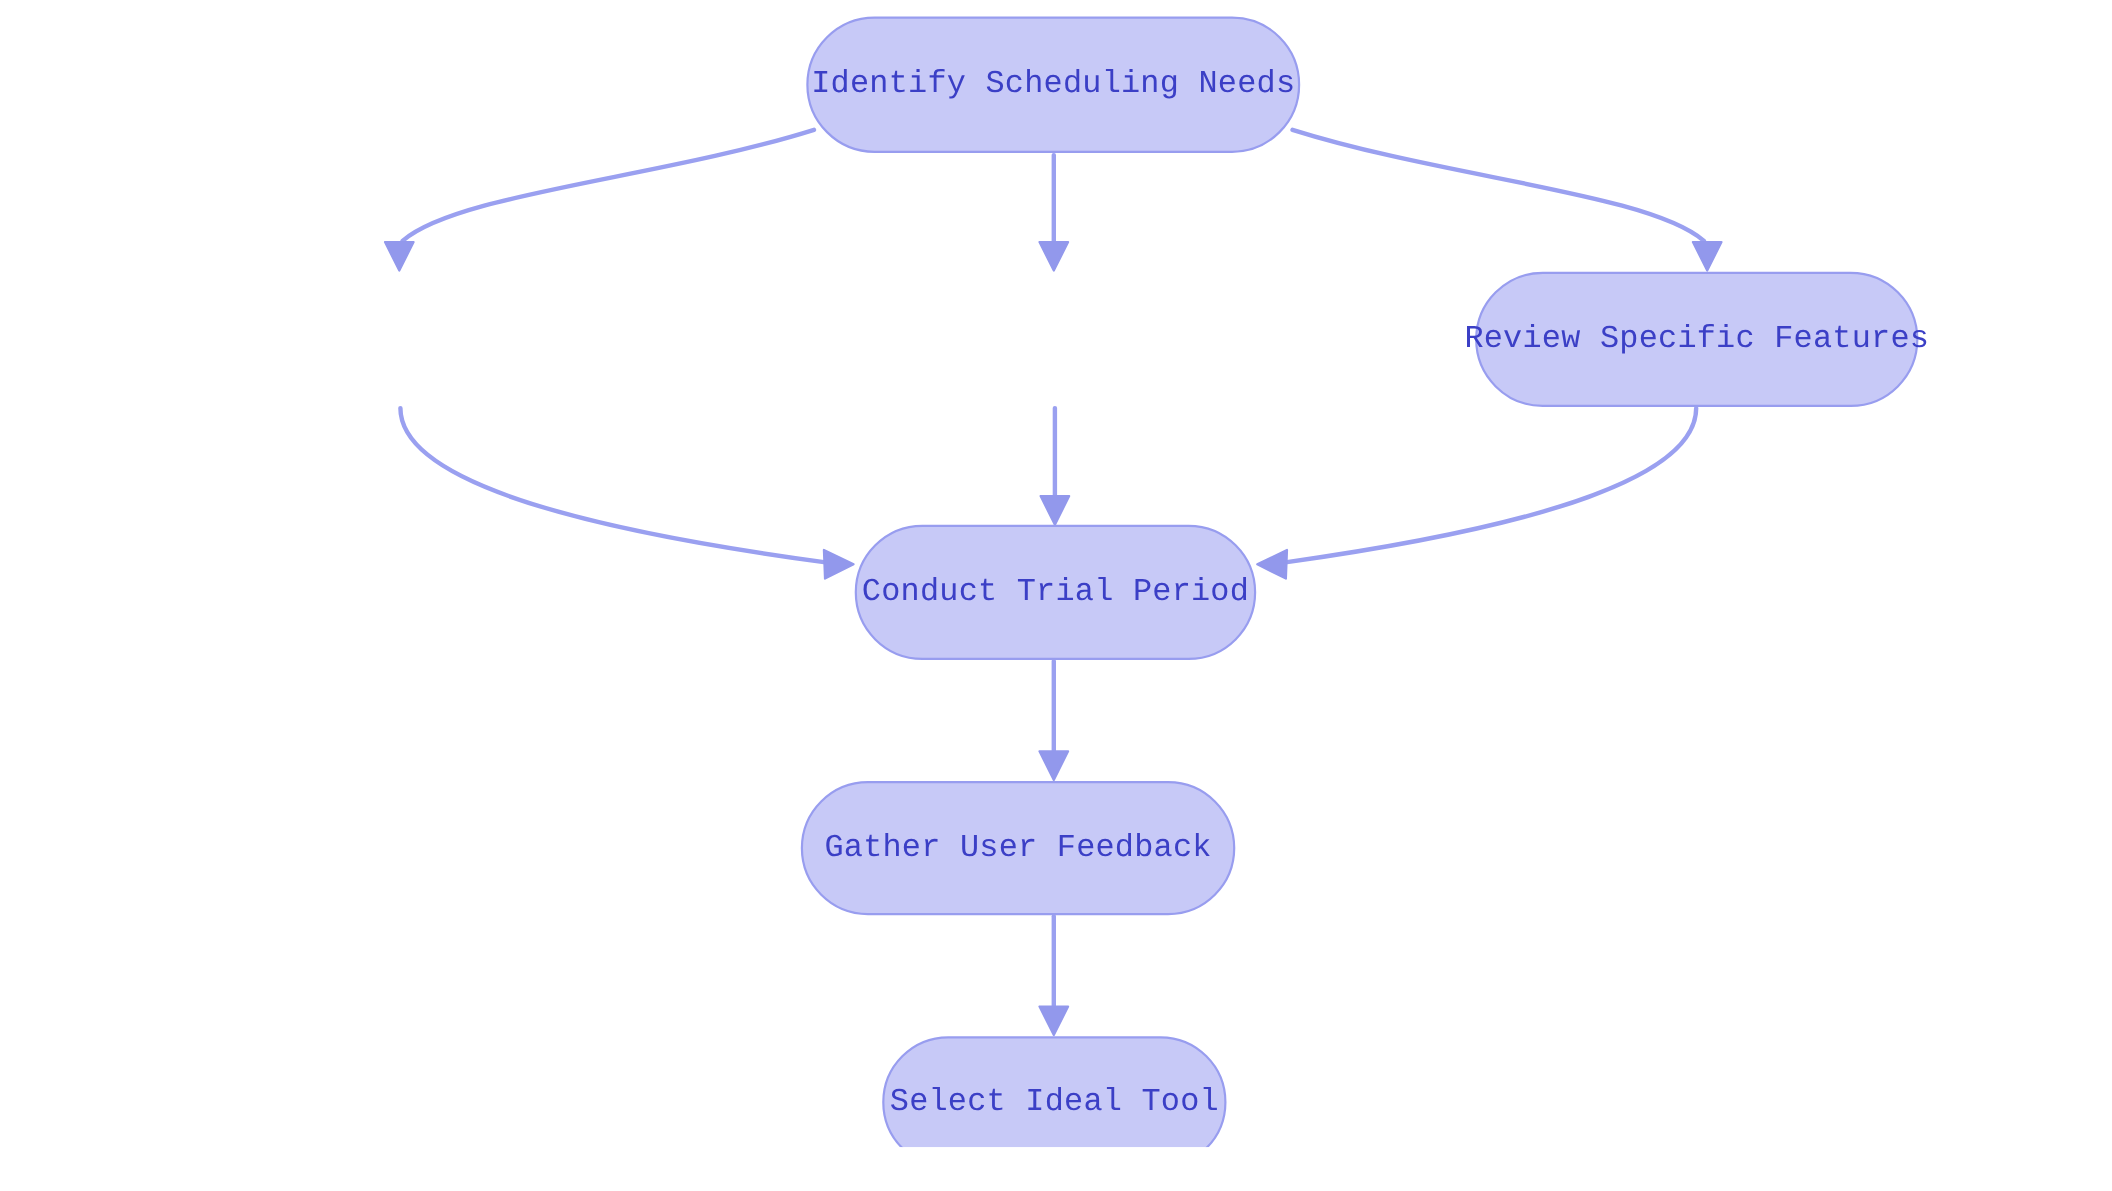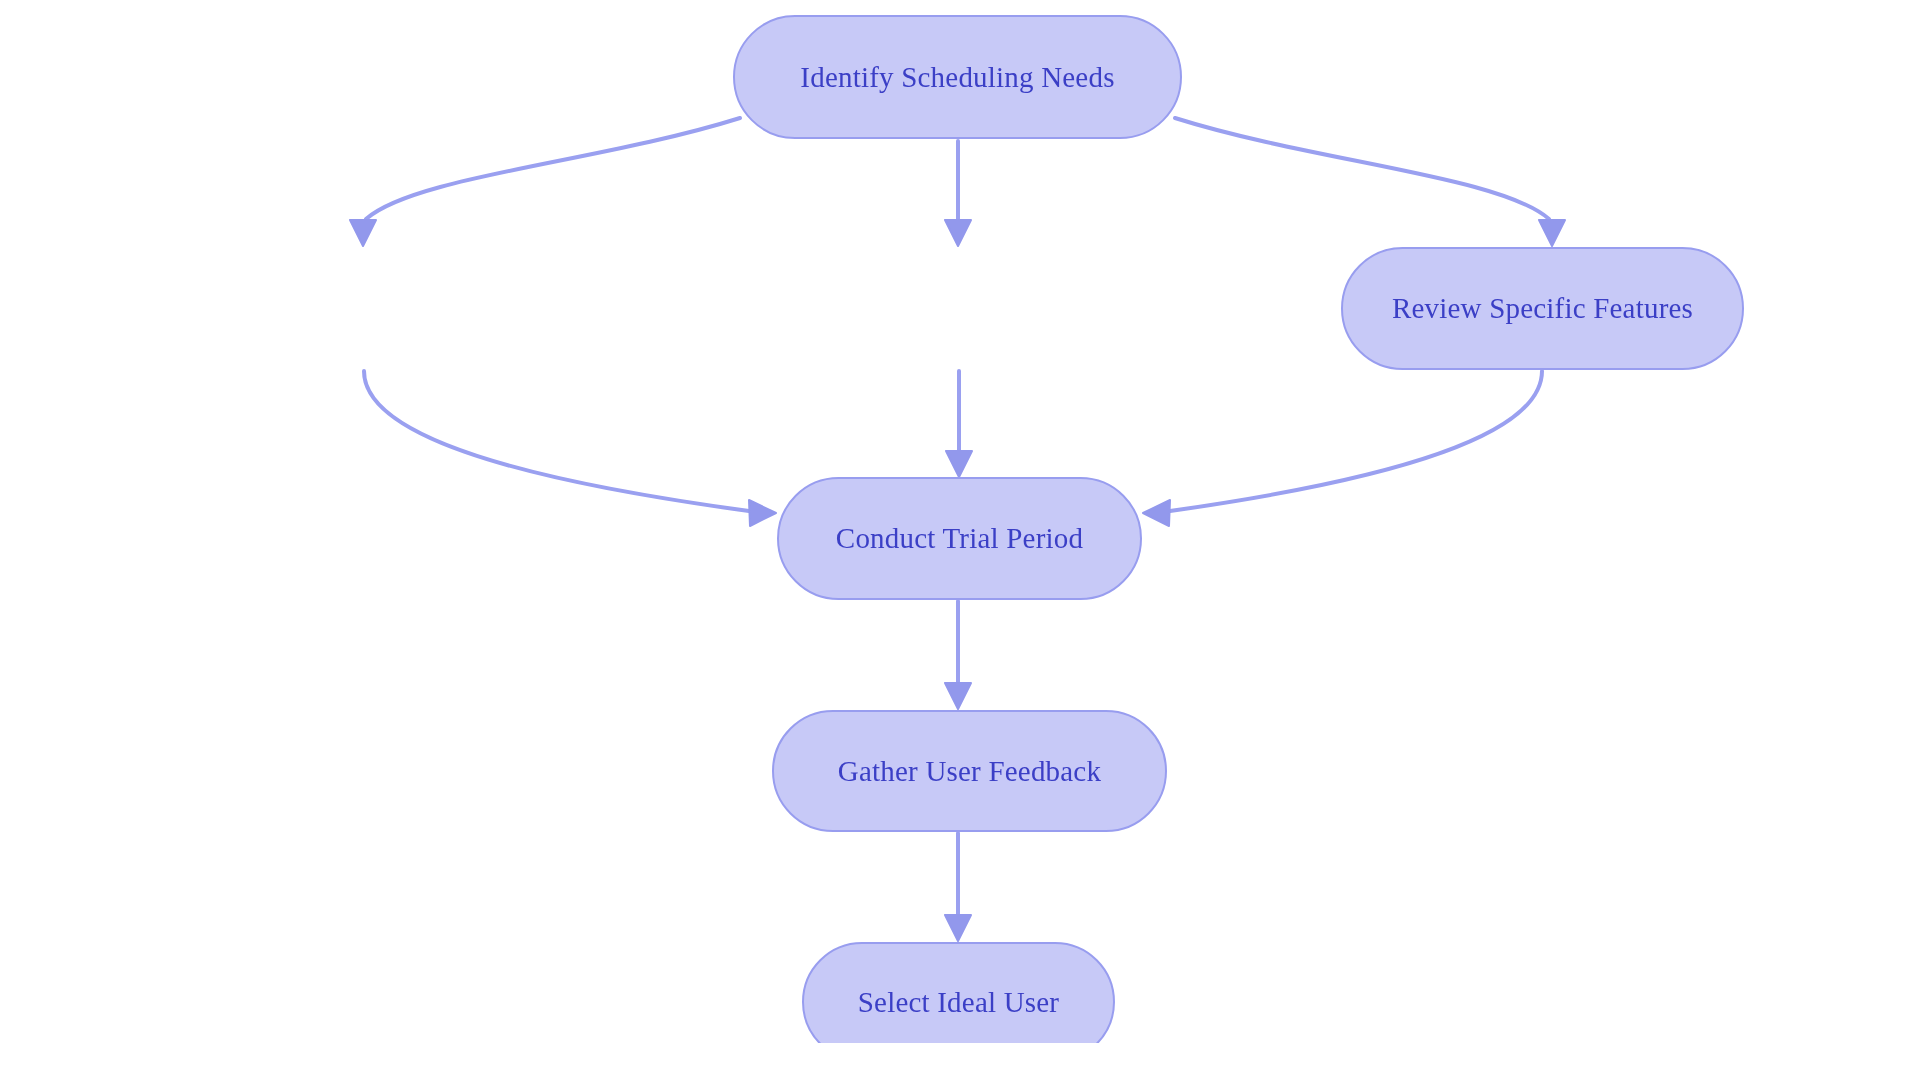--- a/index.html
+++ b/index.html
@@ -5,21 +5,21 @@
   html, body {
     margin: 0;
     padding: 0;
     background: #ffffff;
   }
   #canvas {
     position: relative;
     width: 1920px;
     height: 1043px;
     background: var(--background, #ffffff);
-    font-family: Liberation Serif, serif;
+    font-family: Liberation Mono, monospace;
     overflow: hidden;
   }
   #edges {
     position: absolute;
     left: 0;
     top: 0;
     width: 1920px;
     height: 1083px;
   }
   .edge path {
@@ -51,21 +51,21 @@
     line-height: 1.2;
     letter-spacing: 0.2px;
     white-space: nowrap;
   }
   
   #node-identify { left: 733px;  top: 15px;  width: 449px; height: 124px; }
   #node-assess   { left: 145px;  top: 247px; width: 438px; height: 123px; }
   #node-evaluate { left: 691px;  top: 247px; width: 541px; height: 123px; }
   #node-review   { left: 1341px; top: 247px; width: 403px; height: 123px; }
   #node-conduct  { left: 777px;  top: 477px; width: 365px; height: 123px; }
-  #node-gather   { left: 772px;  top: 710px; width: 395px; height: 122px; }
+  #node-gather   { left: 728px;  top: 710px; width: 395px; height: 122px; }
   #node-select   { left: 802px;  top: 942px; width: 313px; height: 120px; }
 </style>
 </head>
 <body>
 
 <div id="canvas">
 
   <svg id="edges" viewBox="0 0 1920 1083" xmlns="http://www.w3.org/2000/svg">
 
     <g class="edge">
@@ -121,16 +121,16 @@
 
   <div class="node" id="node-review">
     <span class="label">Review Specific Features</span>
   </div>
 
   <div class="node" id="node-gather">
     <span class="label">Gather User Feedback</span>
   </div>
 
   <div class="node" id="node-select">
-    <span class="label">Select Ideal User</span>
+    <span class="label">Select Ideal Tool</span>
   </div>
 
 </div>
 
 </body></html>

